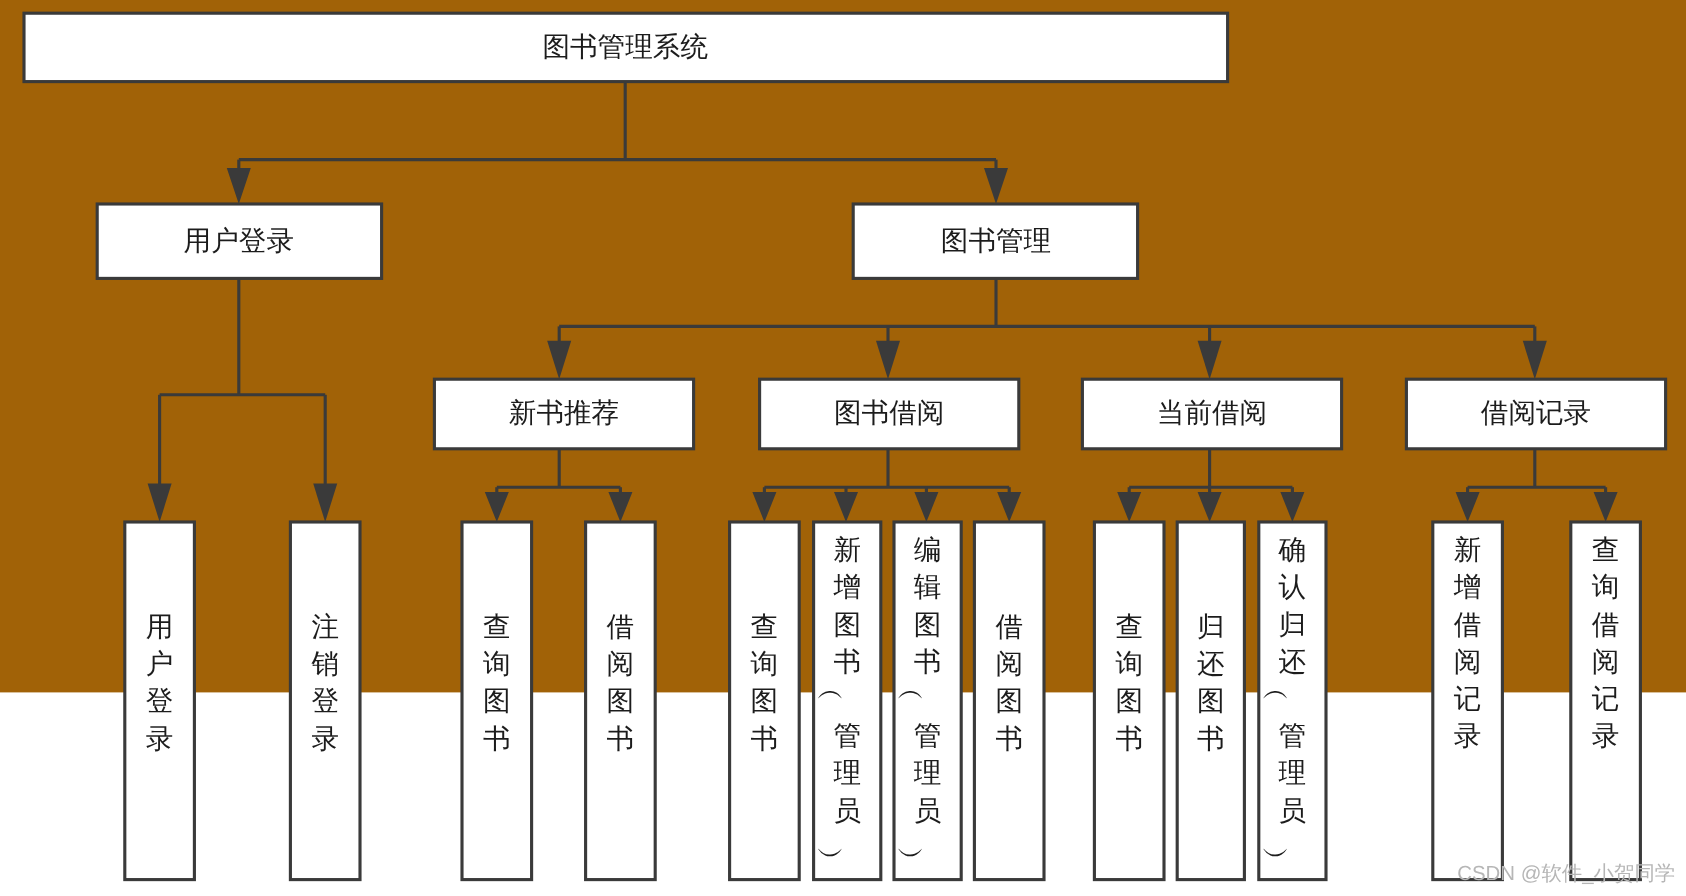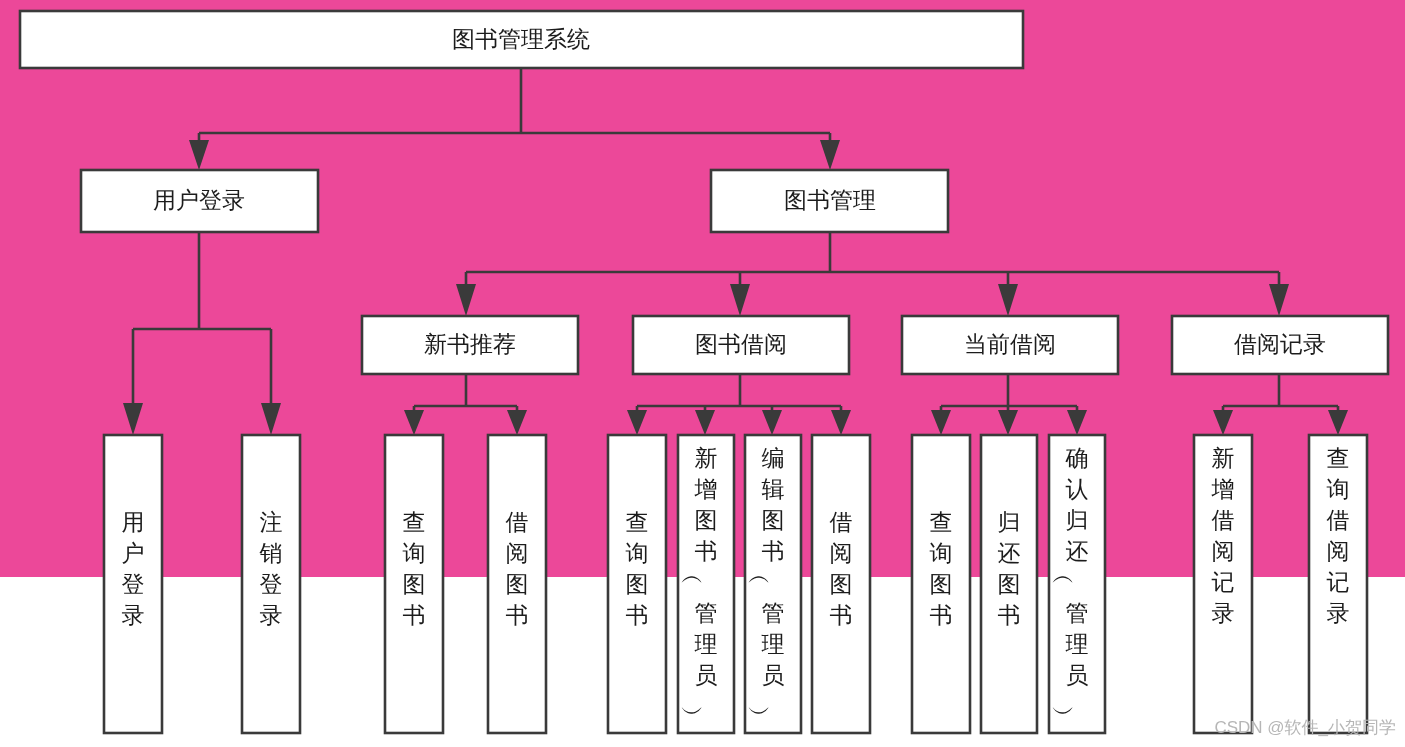--- a/index.html
+++ b/index.html
@@ -10,21 +10,21 @@
   body {
     width: 1405px;
     height: 747px;
     font-family: "Liberation Sans", "DejaVu Sans", sans-serif;
     overflow: hidden;
   }
   #diagram-root {
     position: relative;
     width: 1405px;
     height: 577px;
-    background: #ec4899;
+    background: #a16207;
   }
   svg#flow-svg {
     position: absolute;
     left: 0;
     top: 0;
     width: 1405px;
     height: 747px;
     display: block;
   }
   .node-box {

